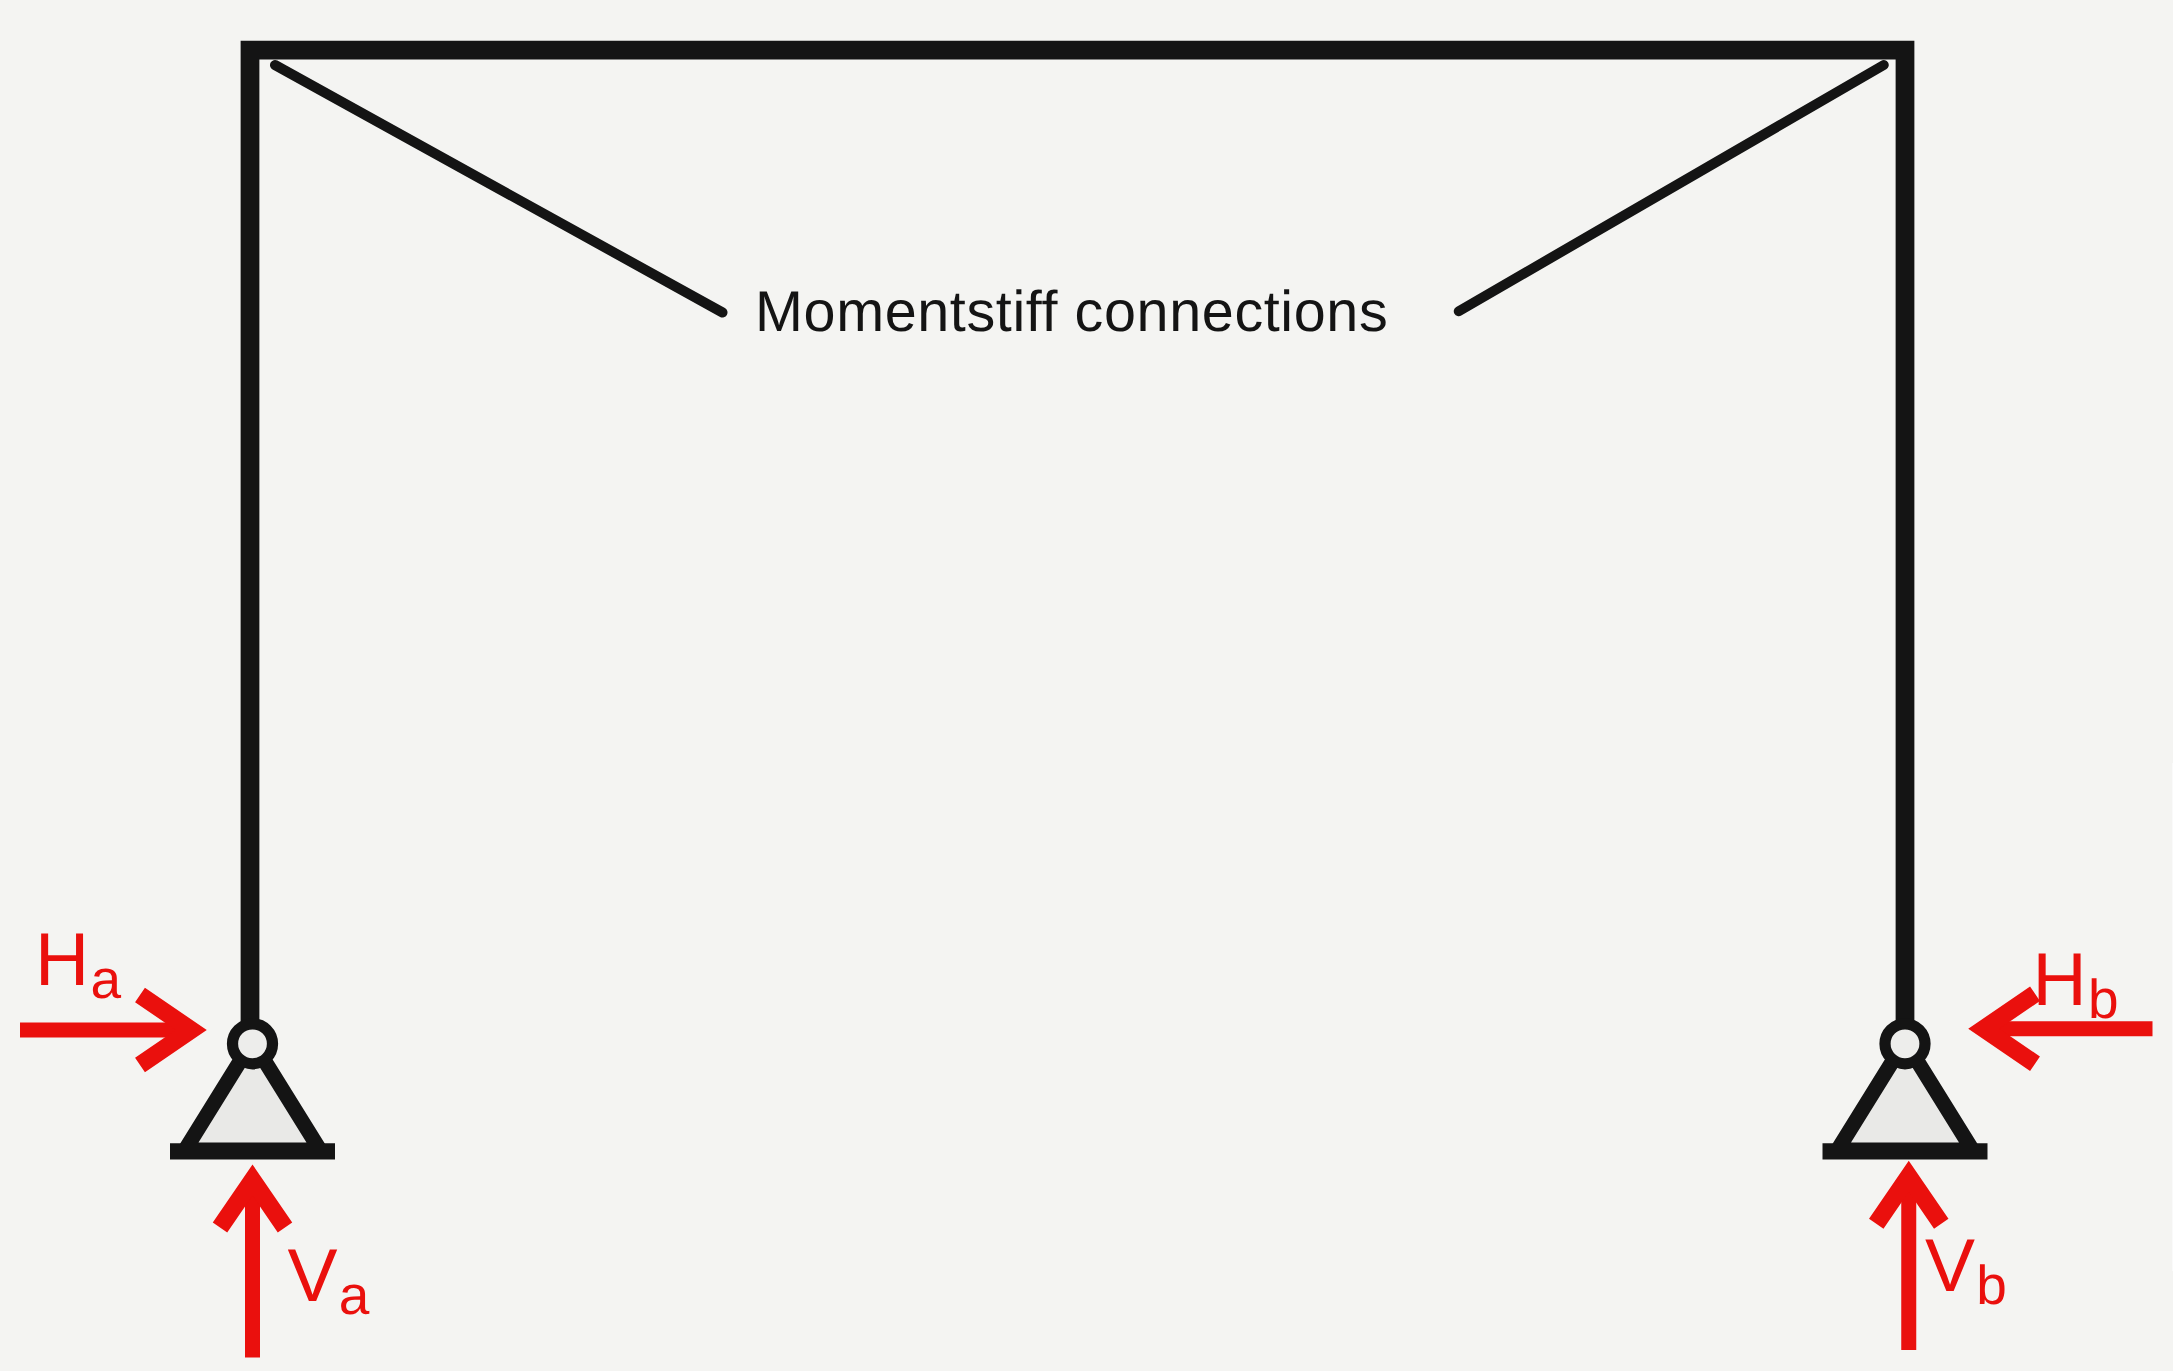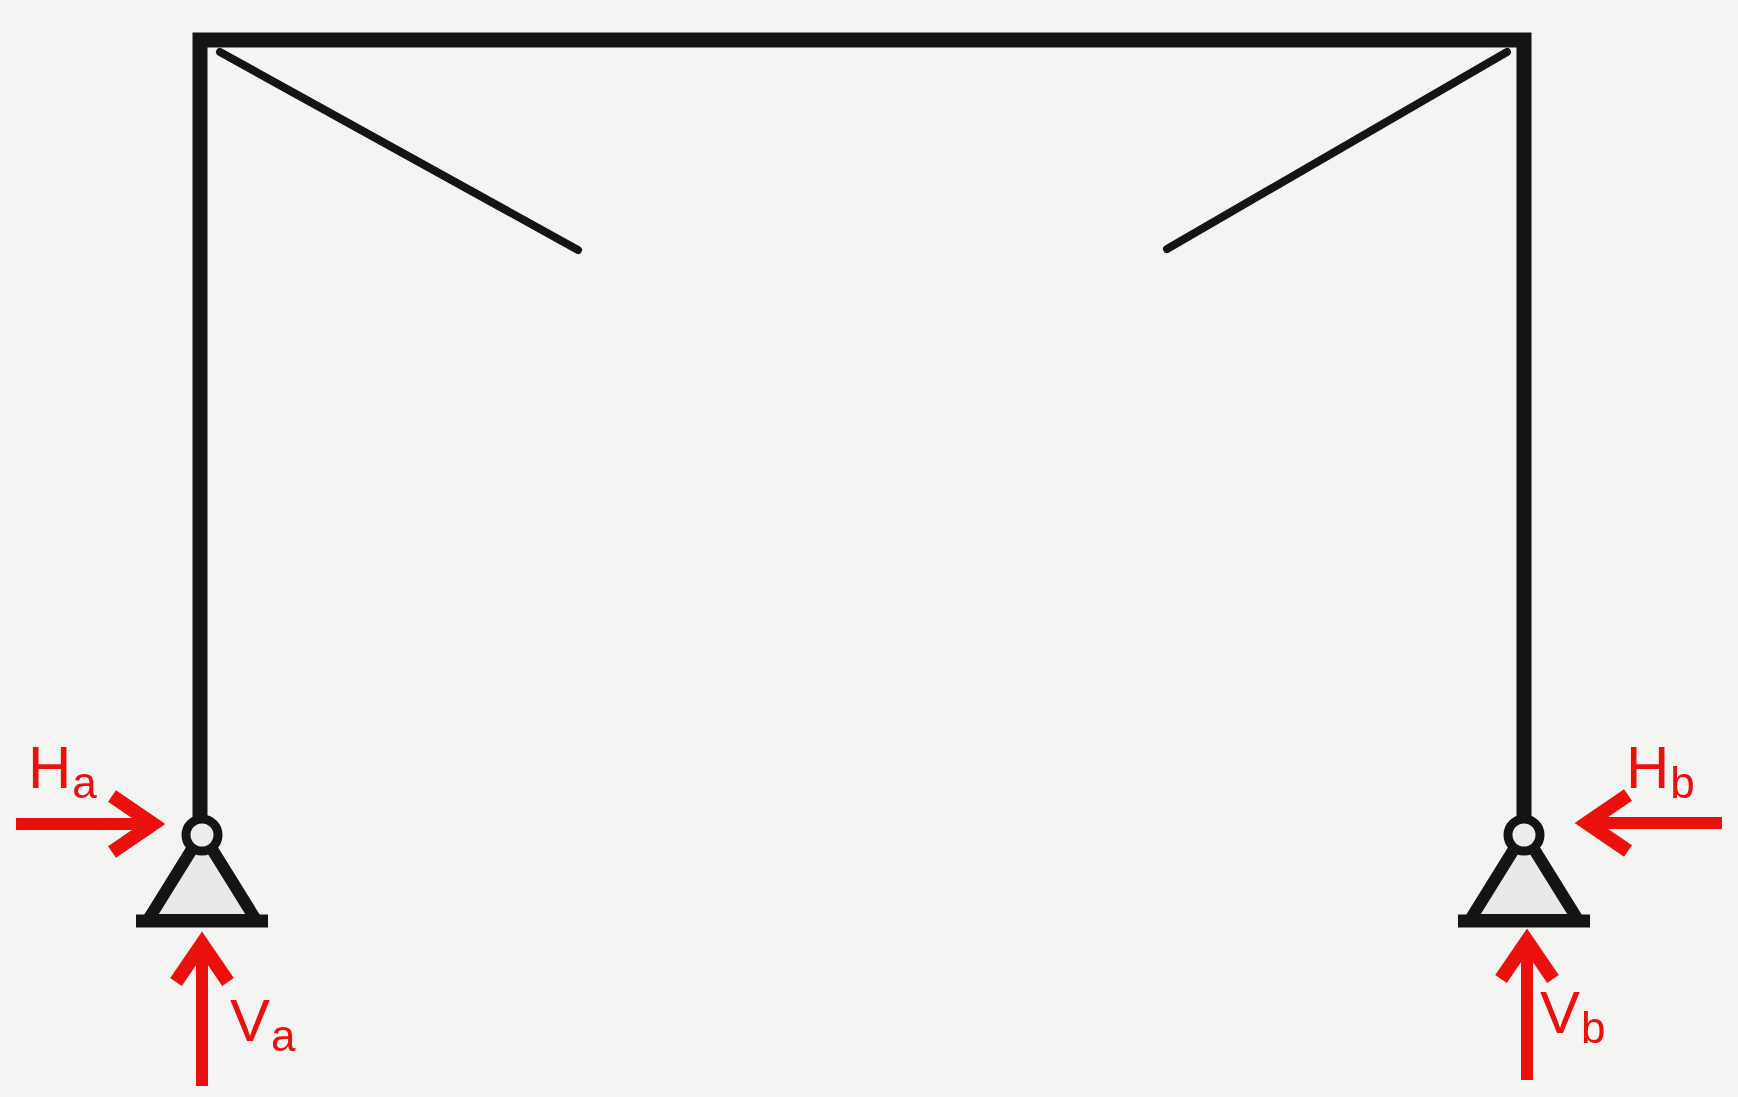--- a/index.html
+++ b/index.html
@@ -50,21 +50,21 @@
     white-space: nowrap;
   }
   .force .sub {
     font-size: 44px;
     position: relative;
     top: 10px;
     margin-left: 1px;
   }
   .force-ha { left: 28px;   top: 738px; }
   .force-va { left: 230px;  top: 991px; text-align: right; }
-  .force-hb { left: 1626px; top: 738px; }
+  .force-hb { left: 1626px; top: 754px; }
   .force-vb { left: 1540px; top: 983px; text-align: right; }
 </style>
 </head>
 <body>
 
 <div class="stage">
 
   <svg width="1738" height="1097" viewBox="0 0 1738 1097">
 
     <path class="frame" d="M 200 820 L 200 40 L 1524 40 L 1524 820"></path>
@@ -98,20 +98,21 @@
       <line class="shaft" x1="1722" y1="823" x2="1592" y2="823"></line>
       <polyline class="head" points="1628,795 1587,823 1628,851"></polyline>
     </g>
 
     <g>
       <line class="shaft" x1="1527" y1="1080" x2="1527" y2="946"></line>
       <polyline class="head" points="1501,979 1527,941 1553,979"></polyline>
     </g>
   </svg>
 
+  <div class="annotation">Momentstiff connections</div>
 
   <div class="force force-ha"><span>H</span><span class="sub">a</span></div>
 
   <div class="force force-va"><span>V</span><span class="sub">a</span></div>
 
   <div class="force force-hb"><span>H</span><span class="sub">b</span></div>
 
   <div class="force force-vb"><span>V</span><span class="sub">b</span></div>
 
 </div>

